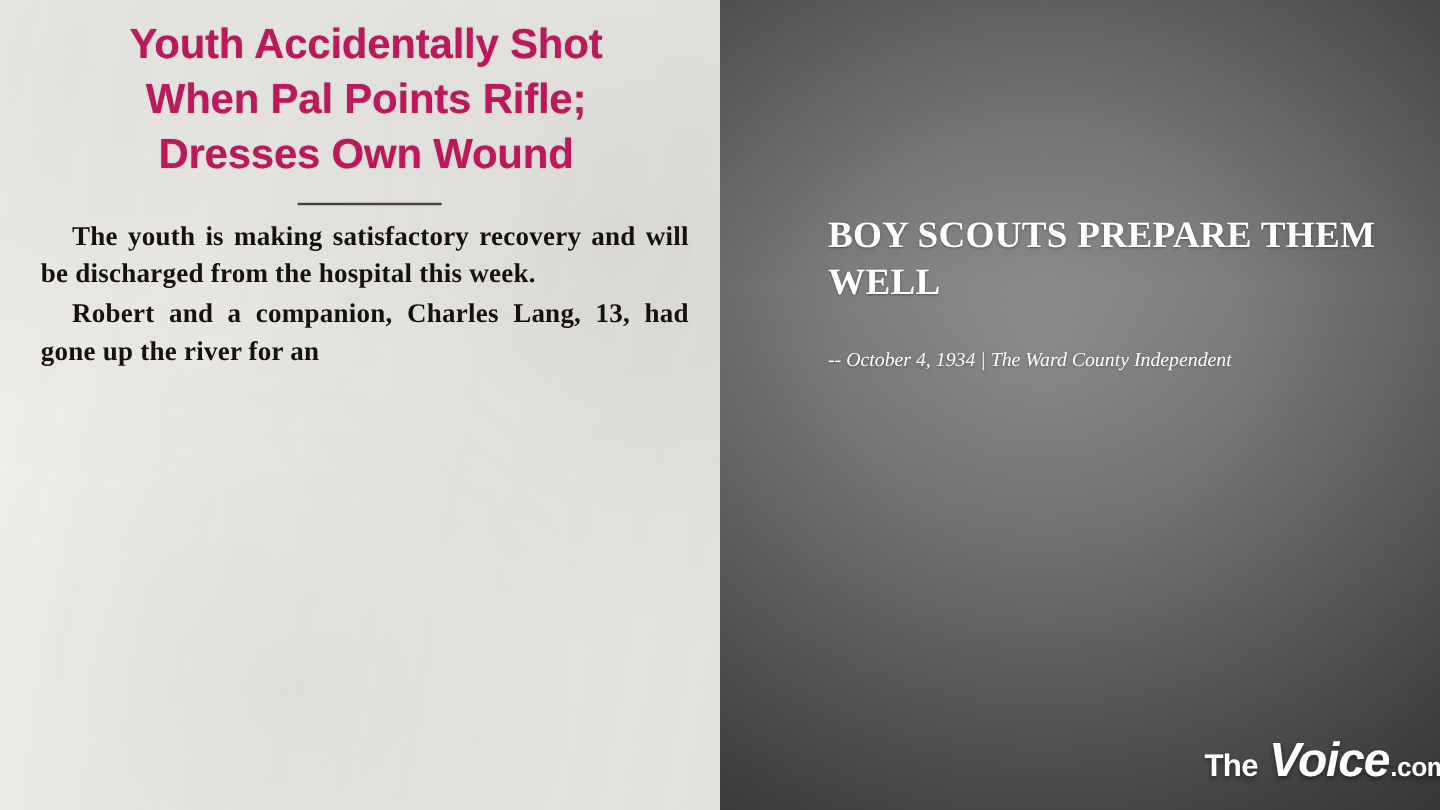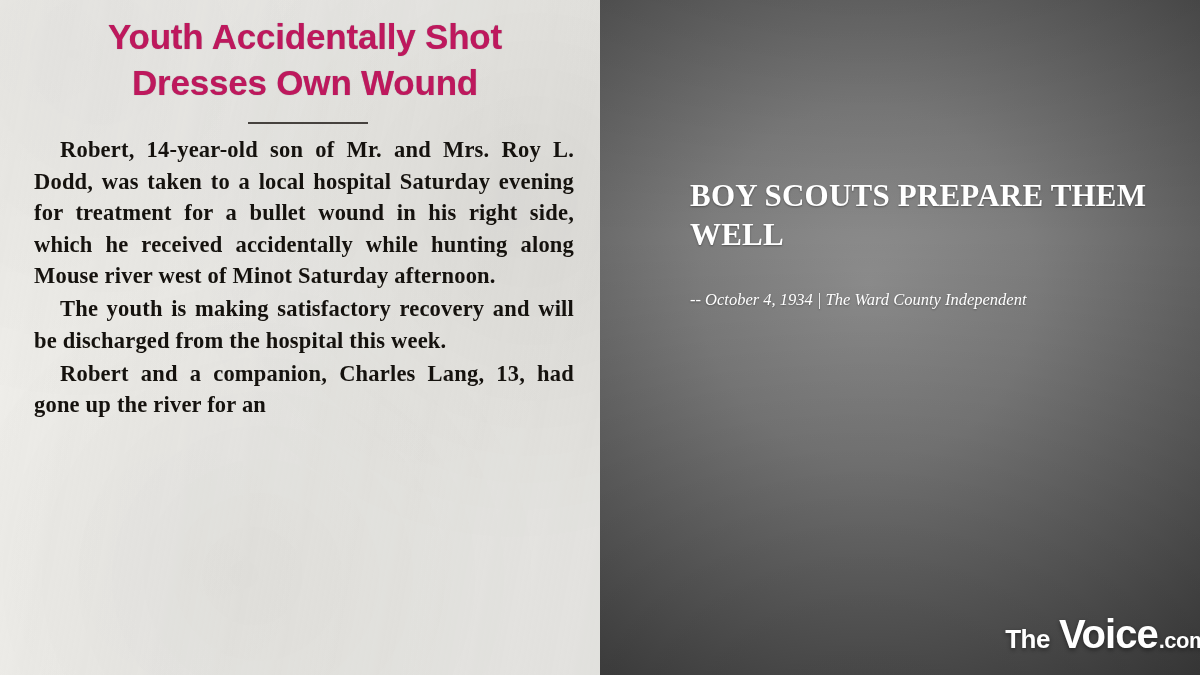--- a/index.html
+++ b/index.html
@@ -155,43 +155,44 @@
     font-size: 40px;
     letter-spacing: -1px;
     margin-left: 2px;
   }
   #logo .voice {
     font-family: "Liberation Sans", sans-serif;
     font-weight: bold;
     font-size: 40px;
     letter-spacing: -1px;
     margin-left: 9px;
+    font-style: italic;
   }
   #logo .dotcom {
     font-family: "Liberation Sans", sans-serif;
     font-weight: bold;
     font-size: 22px;
     letter-spacing: -0.5px;
     margin-left: 1px;
   }
 </style>
 </head>
 <body>
 
 <div id="stage">
 
   <div id="clipping">
     <div class="clip-inner">
       <div class="headline">
         <span class="l1">Youth Accidentally Shot</span>
+        <span class="l2">When Pal Points Rifle;</span>
         <span class="l3">Dresses Own Wound</span>
       </div>
       <div class="rule"></div>
       <div class="body-col">
-        <p>Robert, 14-year-old son of Mr. and Mrs. Roy L. Dodd, was taken to a local hospital Saturday evening for treatment for a bullet wound in his right side, which he received accidentally while hunting along Mouse river west of Minot Saturday afternoon.</p>
         <p>The youth is making satisfactory recovery and will be discharged from the hospital this week.</p>
         <p>Robert and a companion, Charles Lang, 13, had gone up the river for an</p>
       </div>
     </div>
   </div>
 
   <div id="panel">
     <div class="panel-inner">
       <h2 class="quote-title">BOY SCOUTS PREPARE THEM WELL</h2>
       <div class="attribution">-- October 4, 1934 | The Ward County Independent</div>

